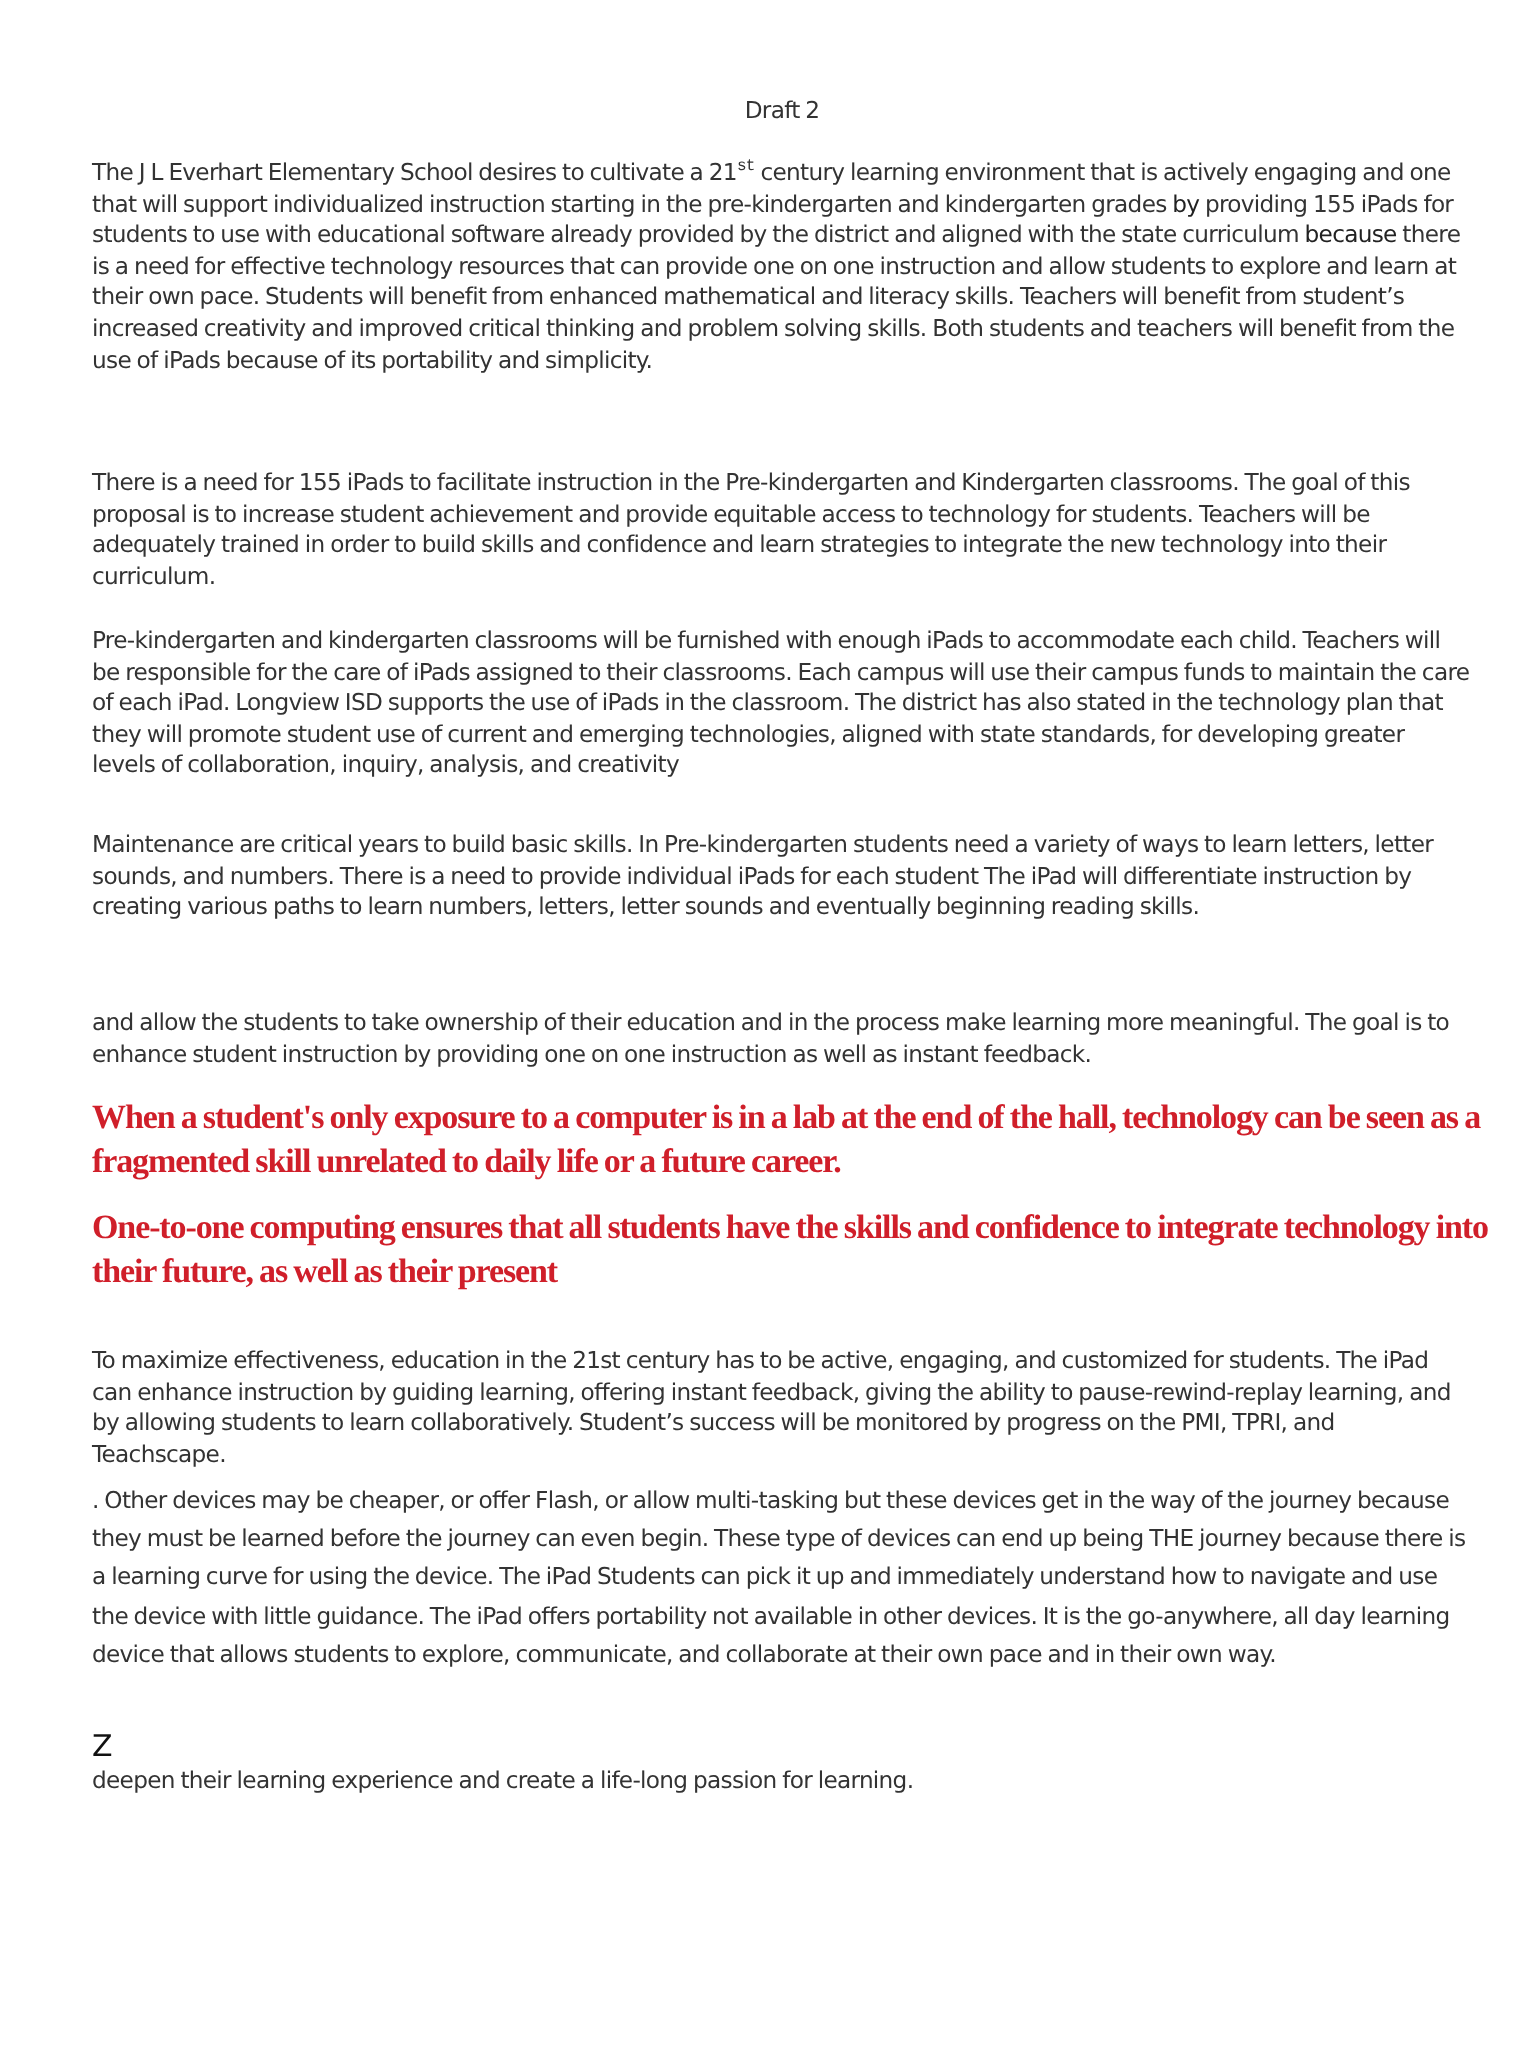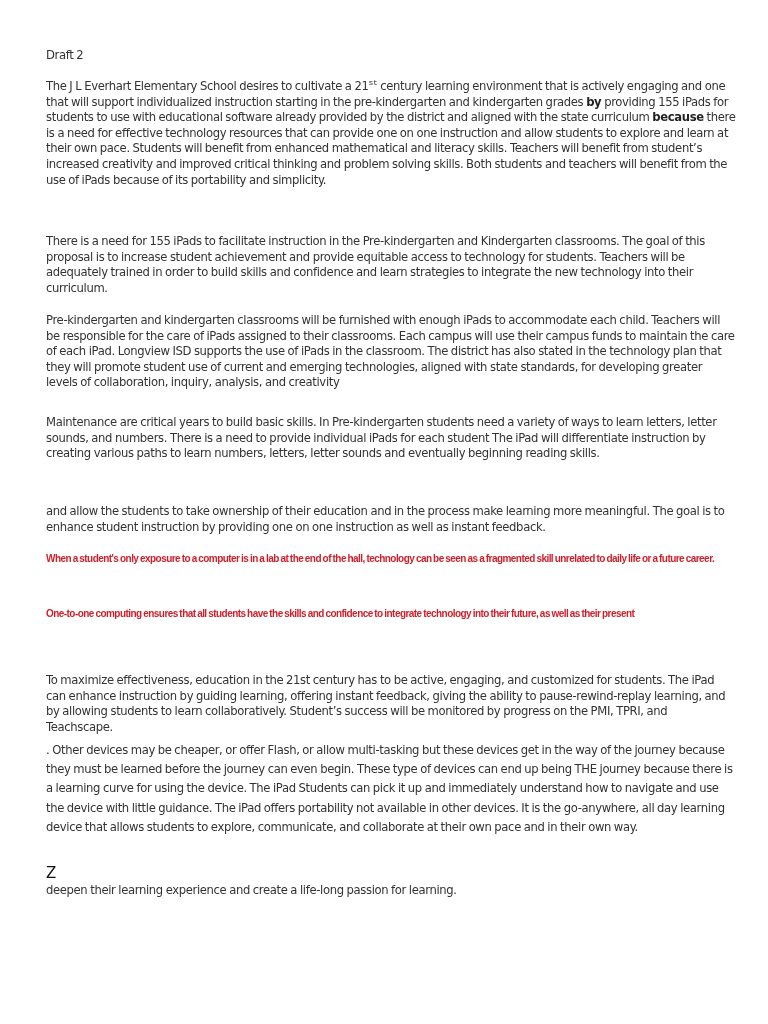--- a/index.html
+++ b/index.html
@@ -25,44 +25,44 @@
       letter-spacing: -0.35px;
       word-spacing: -0.5px;
     }
     .para {
       margin: 0;
       padding: 0;
       position: absolute;
       left: 0;
       width: 690px;
     }
-    .heading { top: 0; }
+    .heading { top: 0; text-align: center; }
     .p1 { top: 31px; }
     .p2 { top: 186px; }
     .p3 { top: 265px; }
     .p4 { top: 367px; }
     .p5 { top: 456px; }
     .red1 { top: 500px; }
     .red2 { top: 555px; }
     .p6 { top: 610px; margin-top: 15px; }
     .p7 { top: 693px; line-height: 19.2px; }
     .z-letter { top: 818px; font-size: 15px; color: #111; }
     .p8 { top: 835px; }
-    .bold { font-weight: bold; color: #222; margin-top: 27px; }
+    .bold { font-weight: normal; color: #222; margin-top: 27px; }
     sup {
       font-size: 8px;
       line-height: 0;
       vertical-align: super;
       font-family: Liberation Mono, monospace;
     }
     .red {
       color: #d01f2a;
-      font-family: Liberation Sans, sans-serif;
+      font-family: Liberation Serif, serif;
       font-weight: bold;
-      font-size: 10px;
+      font-size: 17px;
       line-height: 22px;
       letter-spacing: -0.55px;
       word-spacing: -0.6px;
       width: 720px;
     }
   </style>
 </head>
 <body>
 
 <div class="page">

